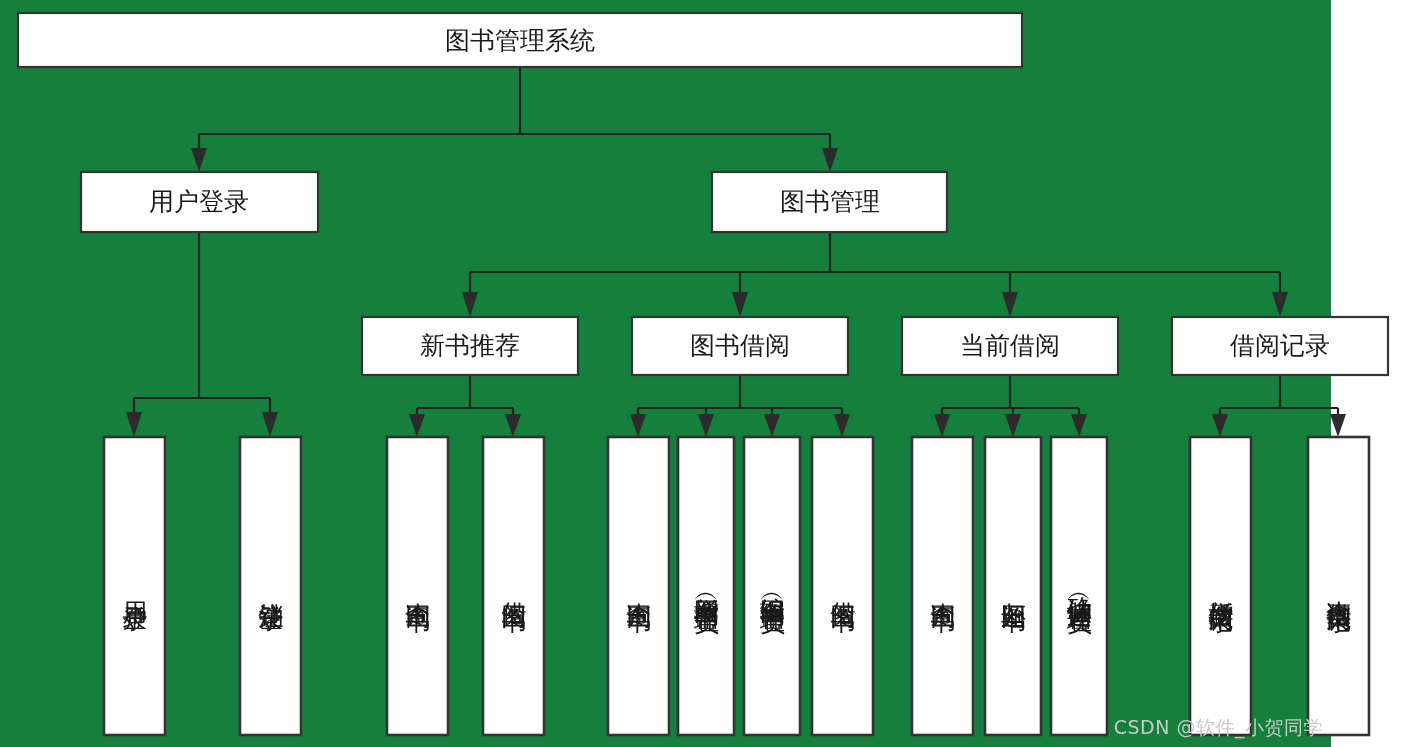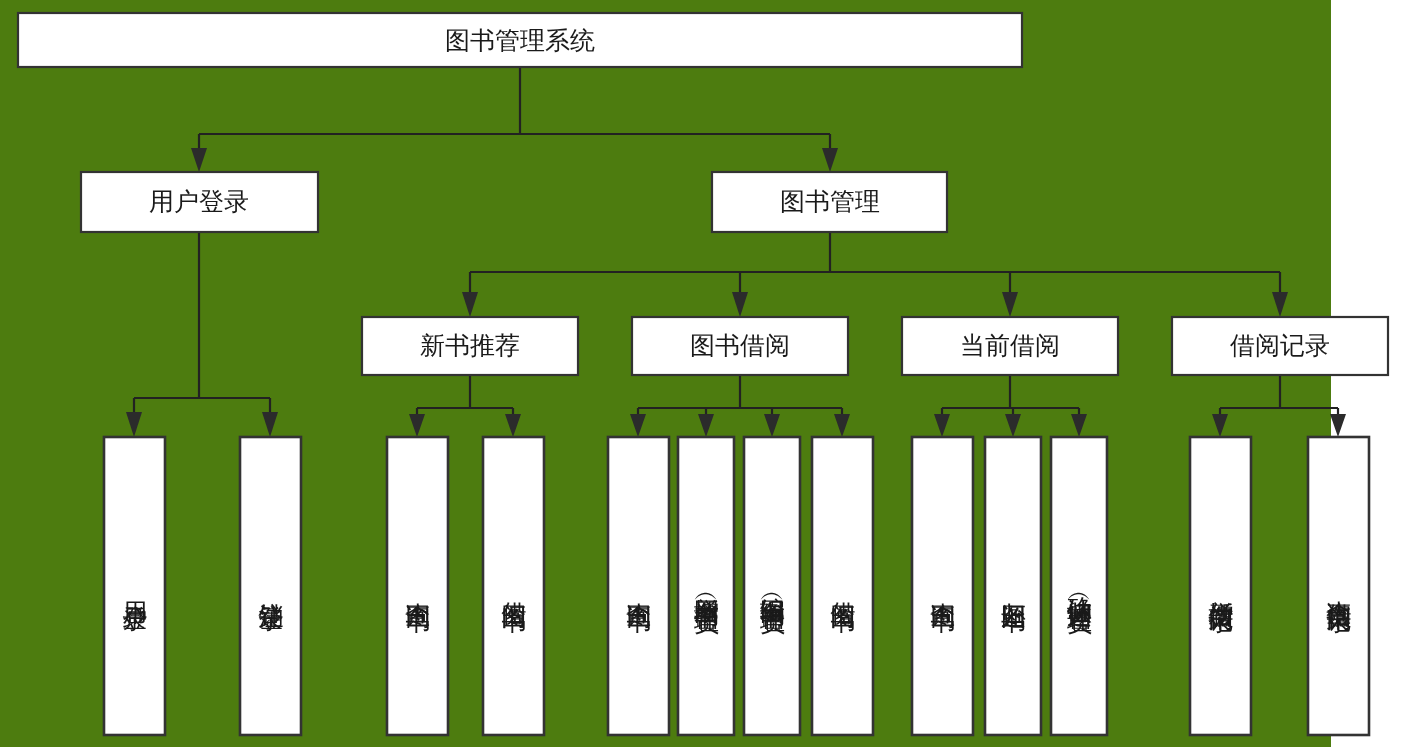--- a/index.html
+++ b/index.html
@@ -11,21 +11,21 @@
   body {
     width: 1405px;
     height: 747px;
     overflow: hidden;
     font-family: "DejaVu Sans", "Liberation Sans", sans-serif;
   }
   #diagram-root {
     position: relative;
     width: 1331px;
     height: 747px;
-    background: #4d7c0f;
+    background: #15803d;
   }
   svg#tree-svg {
     position: absolute;
     left: 0;
     top: 0;
     width: 1405px;
     height: 747px;
     display: block;
   }
   .node-box {
@@ -297,14 +297,15 @@
       <rect class="leaf-box" x="1308" y="437" width="61" height="298"></rect>
       <foreignObject x="1308" y="437" width="61" height="298">
         <div xmlns="http://www.w3.org/1999/xhtml" class="leaf-html">
           <div class="vtext">查询借阅记录</div>
         </div>
       </foreignObject>
     </g>
 
   </svg>
 
+  <div class="watermark">CSDN @软件_小贺同学</div>
 
 </div>
 
 </body></html>

